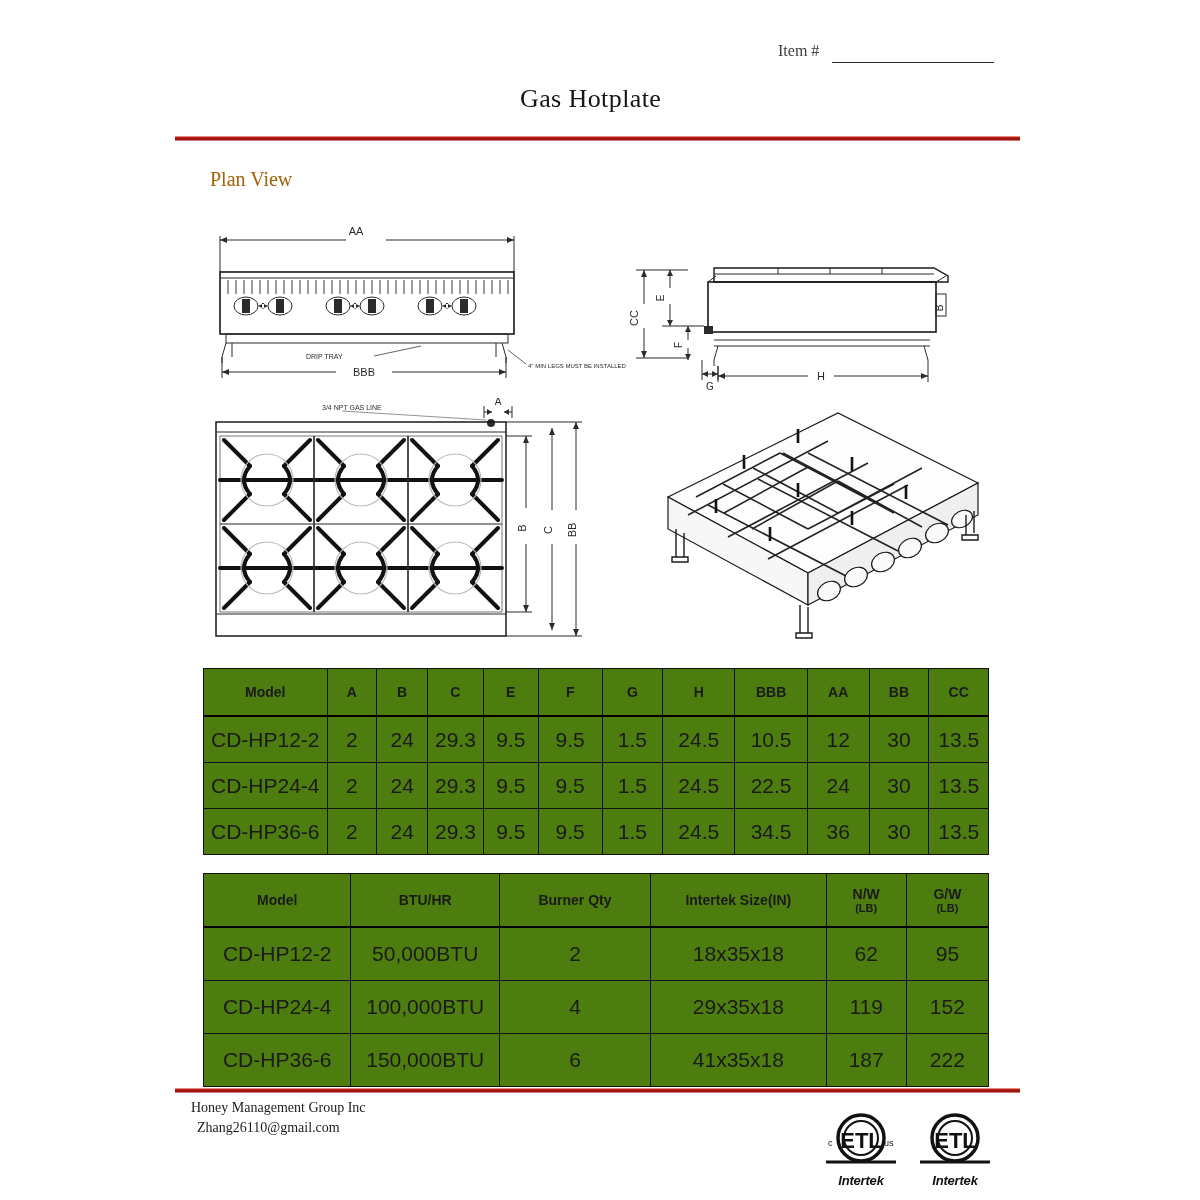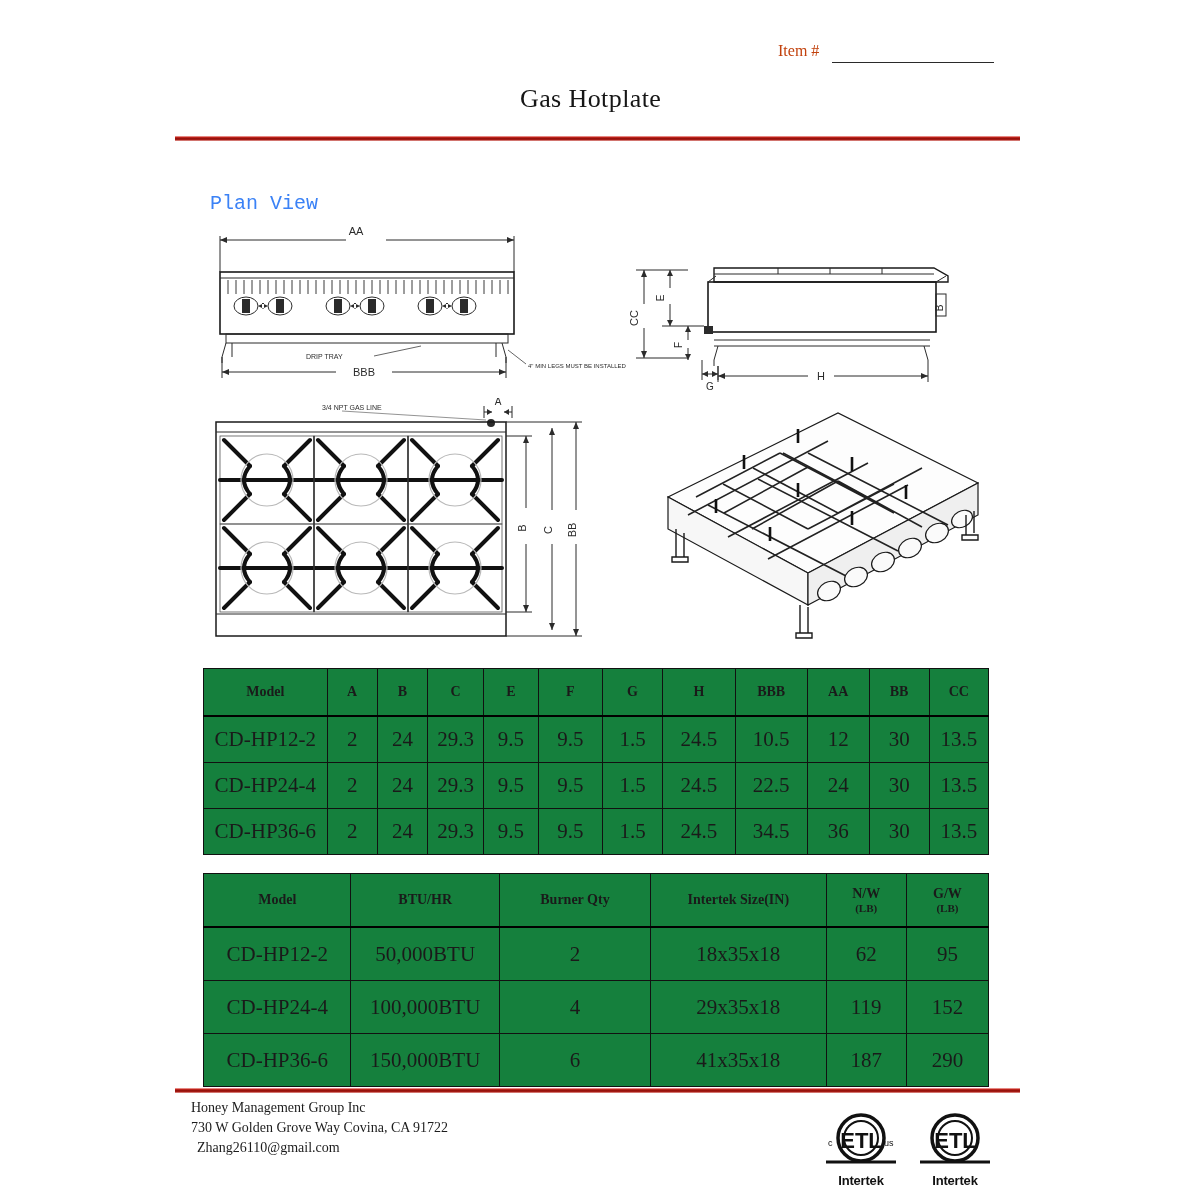--- a/index.html
+++ b/index.html
@@ -49,21 +49,21 @@
     letter-spacing: 0.4px;
     white-space: nowrap;
   }
 
   .item-no {
     position: absolute;
     left: 778px;
     top: 42px;
     font-size: 16px;
     font-family: "Liberation Serif", serif;
-    color: #c2410c;
+    color: #404040;
     white-space: nowrap;
   }
   .item-line {
     position: absolute;
     left: 832px;
     top: 62px;
     width: 162px;
     height: 1px;
     background: #2a2a2a;
   }
@@ -77,41 +77,40 @@
   }
   .rule-top { top: 136px; }
   .rule-bottom { top: 1088px; }
 
   
   .plan-view-label {
     position: absolute;
     left: 210px;
     top: 168px;
     font-size: 20px;
-    font-family: Liberation Mono, monospace;
-    color: #3b82f6;
-    margin-top: 24px;
+    font-family: Liberation Serif, serif;
+    color: #a16207;
   }
 
   
   .drawing {
     position: absolute;
   }
   .dwg-front { left: 196px; top: 218px; }
   .dwg-side  { left: 618px; top: 248px; }
   .dwg-plan  { left: 196px; top: 398px; }
   .dwg-iso   { left: 648px; top: 405px; }
 
   
   .spec-table {
     position: absolute;
     border-collapse: collapse;
-    font-family: Liberation Serif, serif;
+    font-family: Liberation Sans, sans-serif;
     color: #1a1a1a;
-    background: #15803d;
+    background: #4d7c0f;
   }
   .spec-table td, .spec-table th {
     border: 1px solid #111;
     text-align: center;
     vertical-align: middle;
     font-weight: normal;
     padding: 0;
   }
   .spec-table thead th {
     font-weight: bold;
@@ -165,20 +164,21 @@
   }
   .etl-mark { width: 82px; }
   .etl-name {
     text-align: center;
     font-family: "Liberation Sans", sans-serif;
     font-size: 13px;
     font-weight: bold;
     letter-spacing: -0.2px;
     color: #111;
     margin-top: -1px;
+    font-style: italic;
   }
 
   .dim-text {
     font-family: "Liberation Sans", sans-serif;
     fill: #2b2b2b;
   }
 </style>
 </head>
 <body>
 
@@ -599,30 +599,29 @@
         <td>29x35x18</td>
         <td>119</td>
         <td>152</td>
       </tr>
       <tr>
         <td>CD-HP36-6</td>
         <td>150,000BTU</td>
         <td>6</td>
         <td>41x35x18</td>
         <td>187</td>
-        <td>290</td>
+        <td>222</td>
       </tr>
     </tbody>
   </table>
 
   <div class="rule-red rule-bottom"></div>
 
   <div class="footer">
     <div>Honey Management Group Inc</div>
-    <div>730 W Golden Grove Way Covina, CA 91722</div>
     <div class="indent">Zhang26110@gmail.com</div>
   </div>
 
   <div class="etl-marks">
     <div class="etl-mark">
       <svg width="82" height="58" viewBox="0 0 82 58">
         <circle cx="41" cy="26" r="23" fill="none" stroke="#111" stroke-width="3.5"></circle>
         <circle cx="41" cy="26" r="17" fill="none" stroke="#111" stroke-width="2"></circle>
         <text x="41" y="36" text-anchor="middle" font-family="Liberation Sans, sans-serif" font-size="22" font-weight="bold" fill="#111">ETL</text>
         <text x="8" y="34" font-family="Liberation Sans, sans-serif" font-size="9" fill="#111">c</text>

